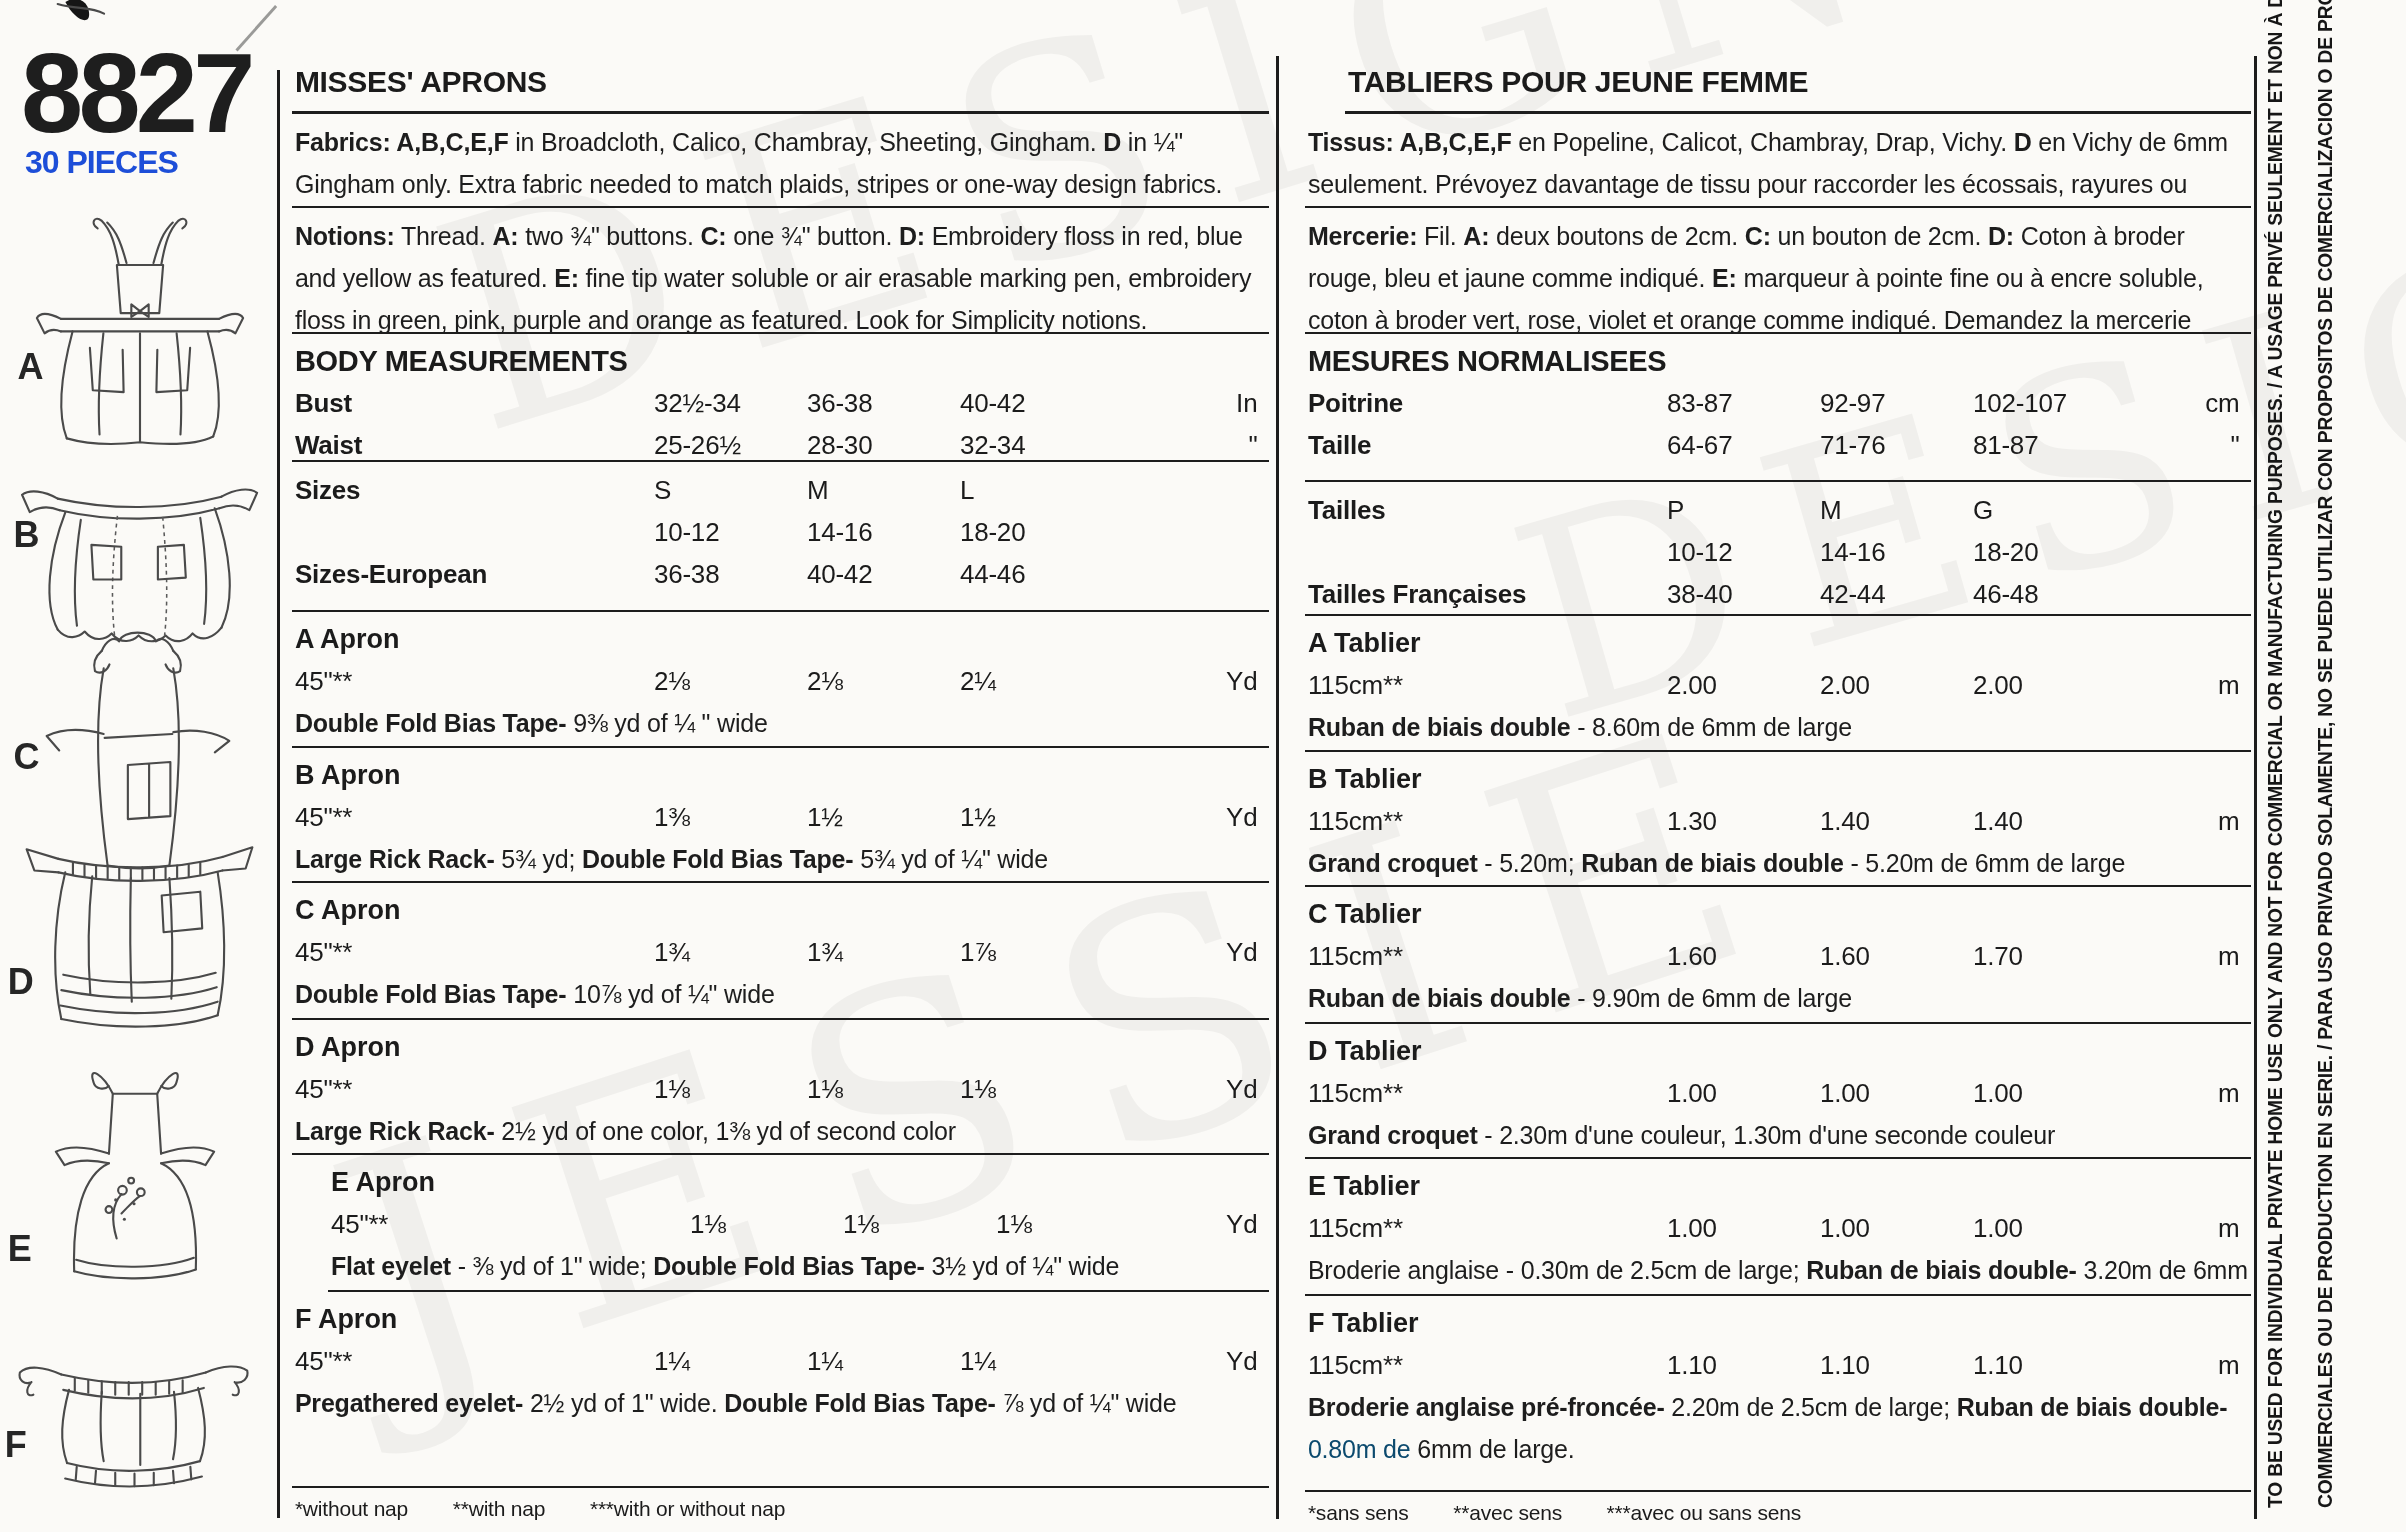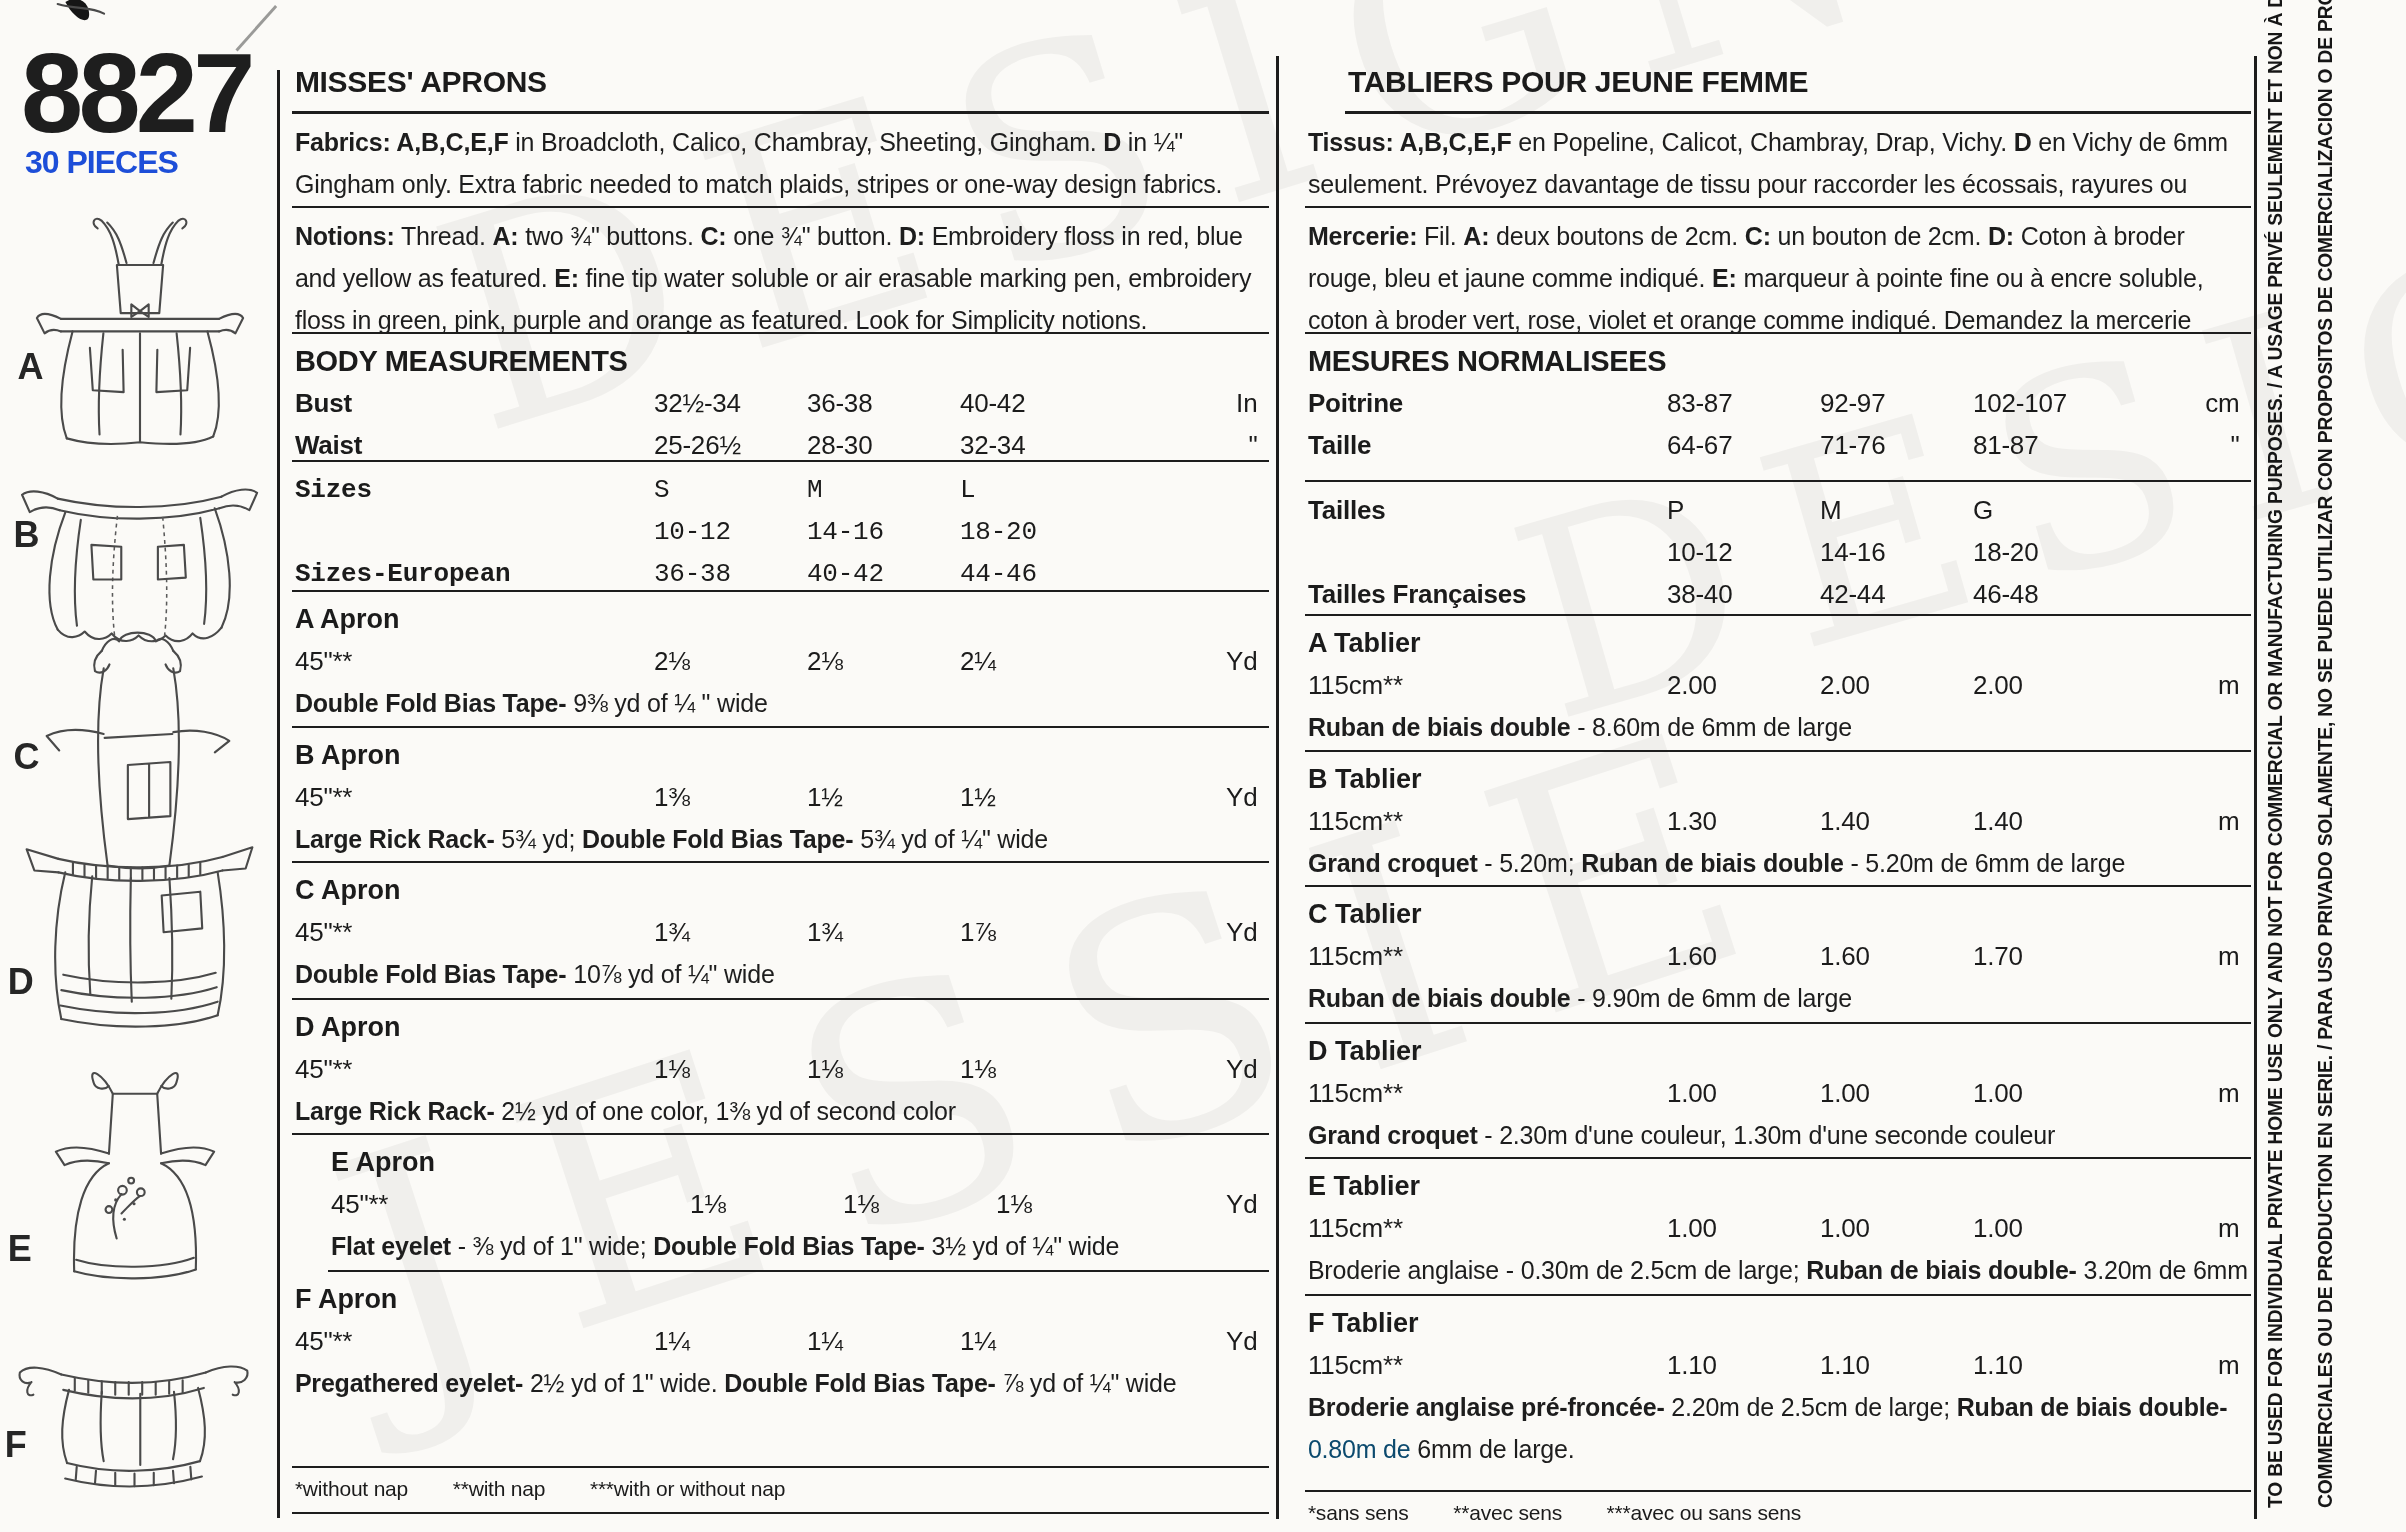--- a/index.html
+++ b/index.html
@@ -199,21 +199,21 @@
       </div>
       <div class="grid-row">
         <span class="label">Waist</span>
         <span class="val">25-26½</span>
         <span class="val">28-30</span>
         <span class="val">32-34</span>
         <span class="unit">"</span>
       </div>
     </div>
 
-    <div class="section" style="height:130px;font-family:Liberation Mono, monospace;">
+    <div class="section" style="height:150px;">
       <div class="grid-row">
         <span class="label">Sizes</span>
         <span class="val">S</span>
         <span class="val">M</span>
         <span class="val">L</span>
         <span class="unit"></span>
       </div>
       <div class="grid-row">
         <span class="label"></span>
         <span class="val">10-12</span>

